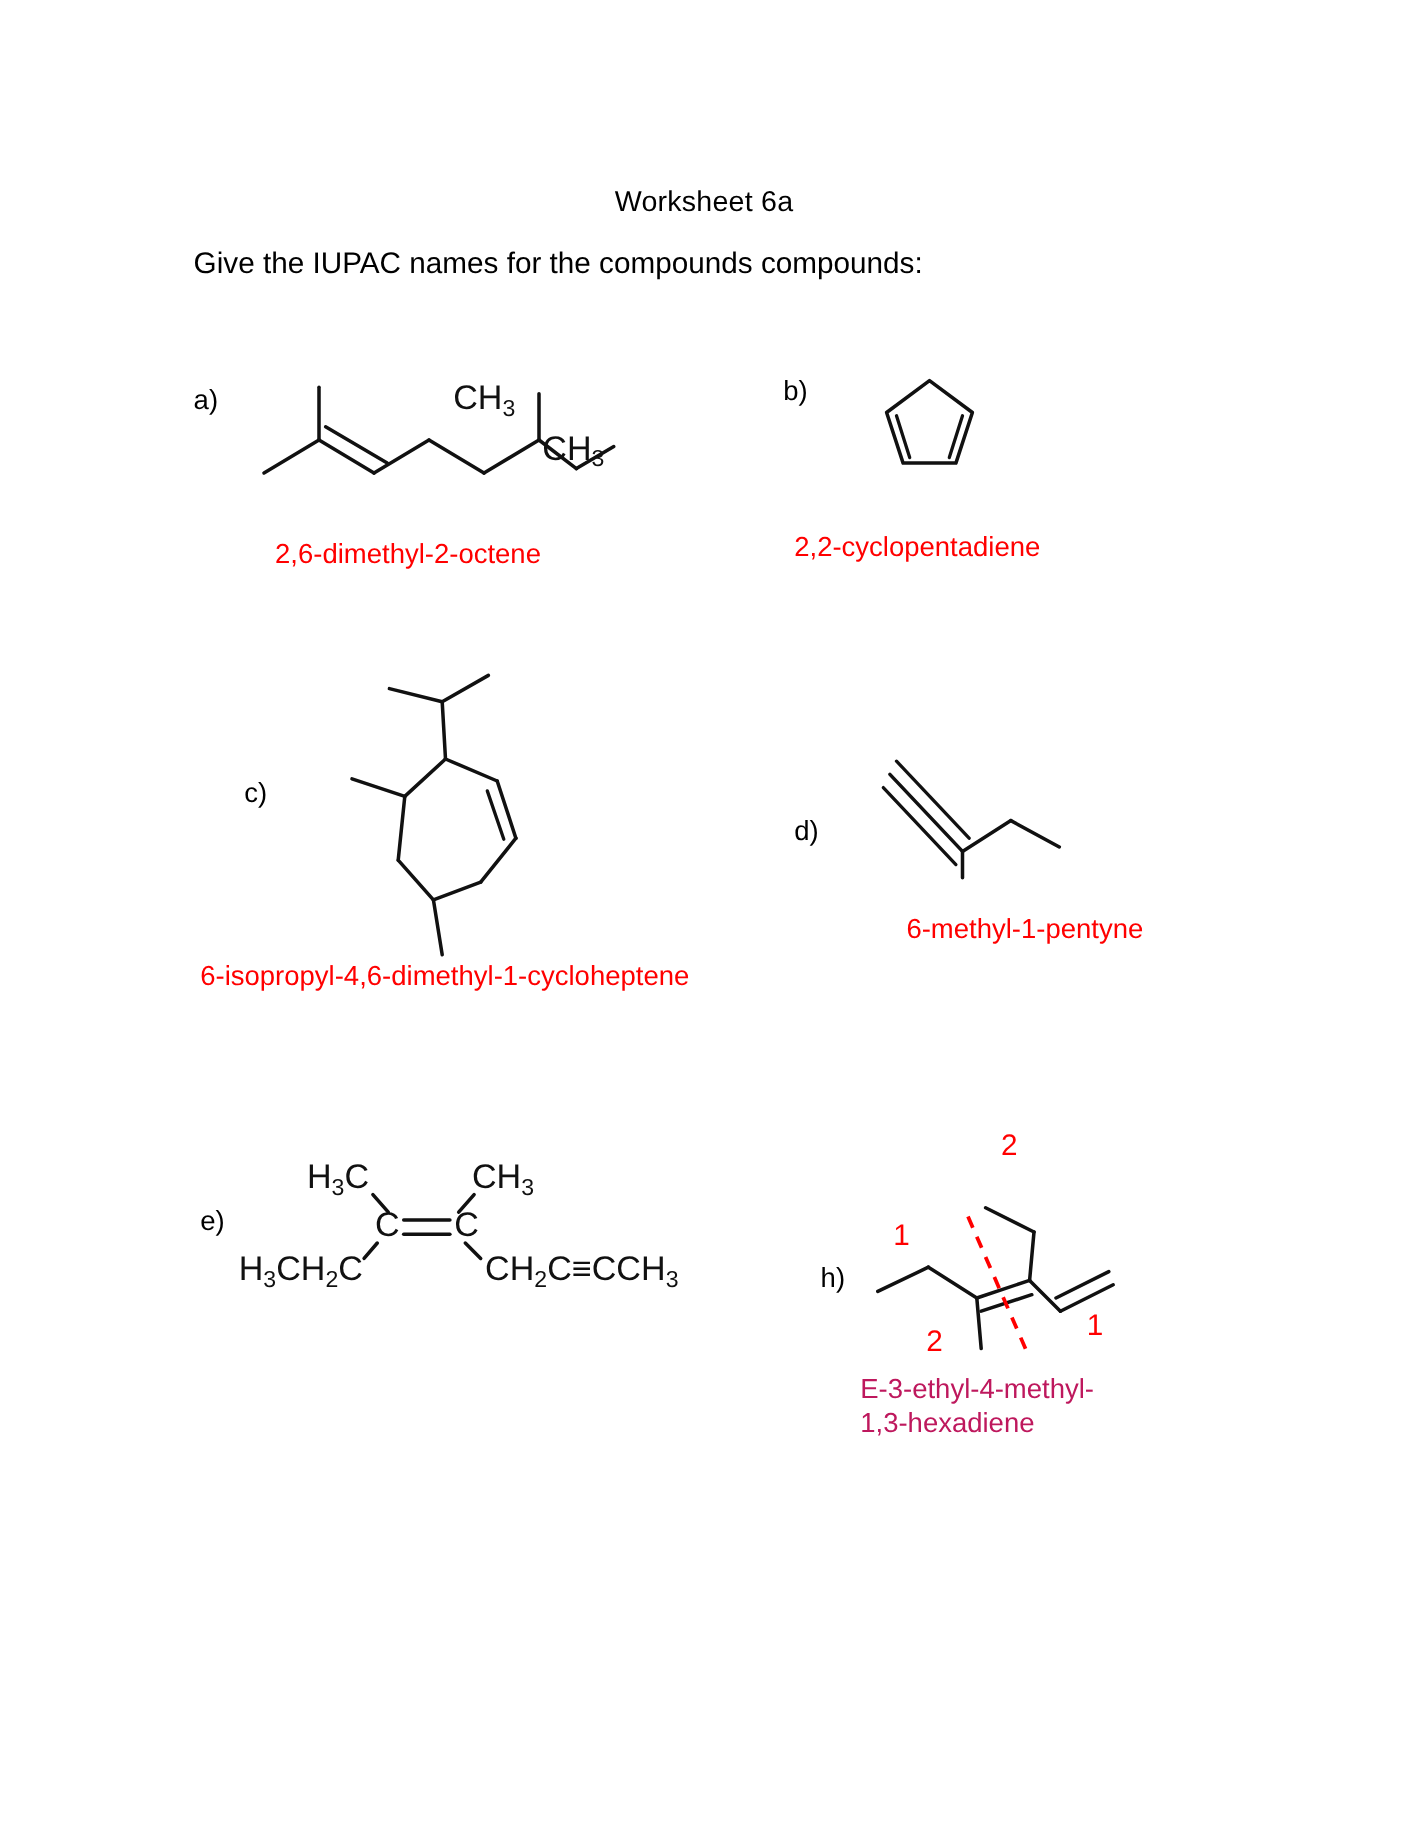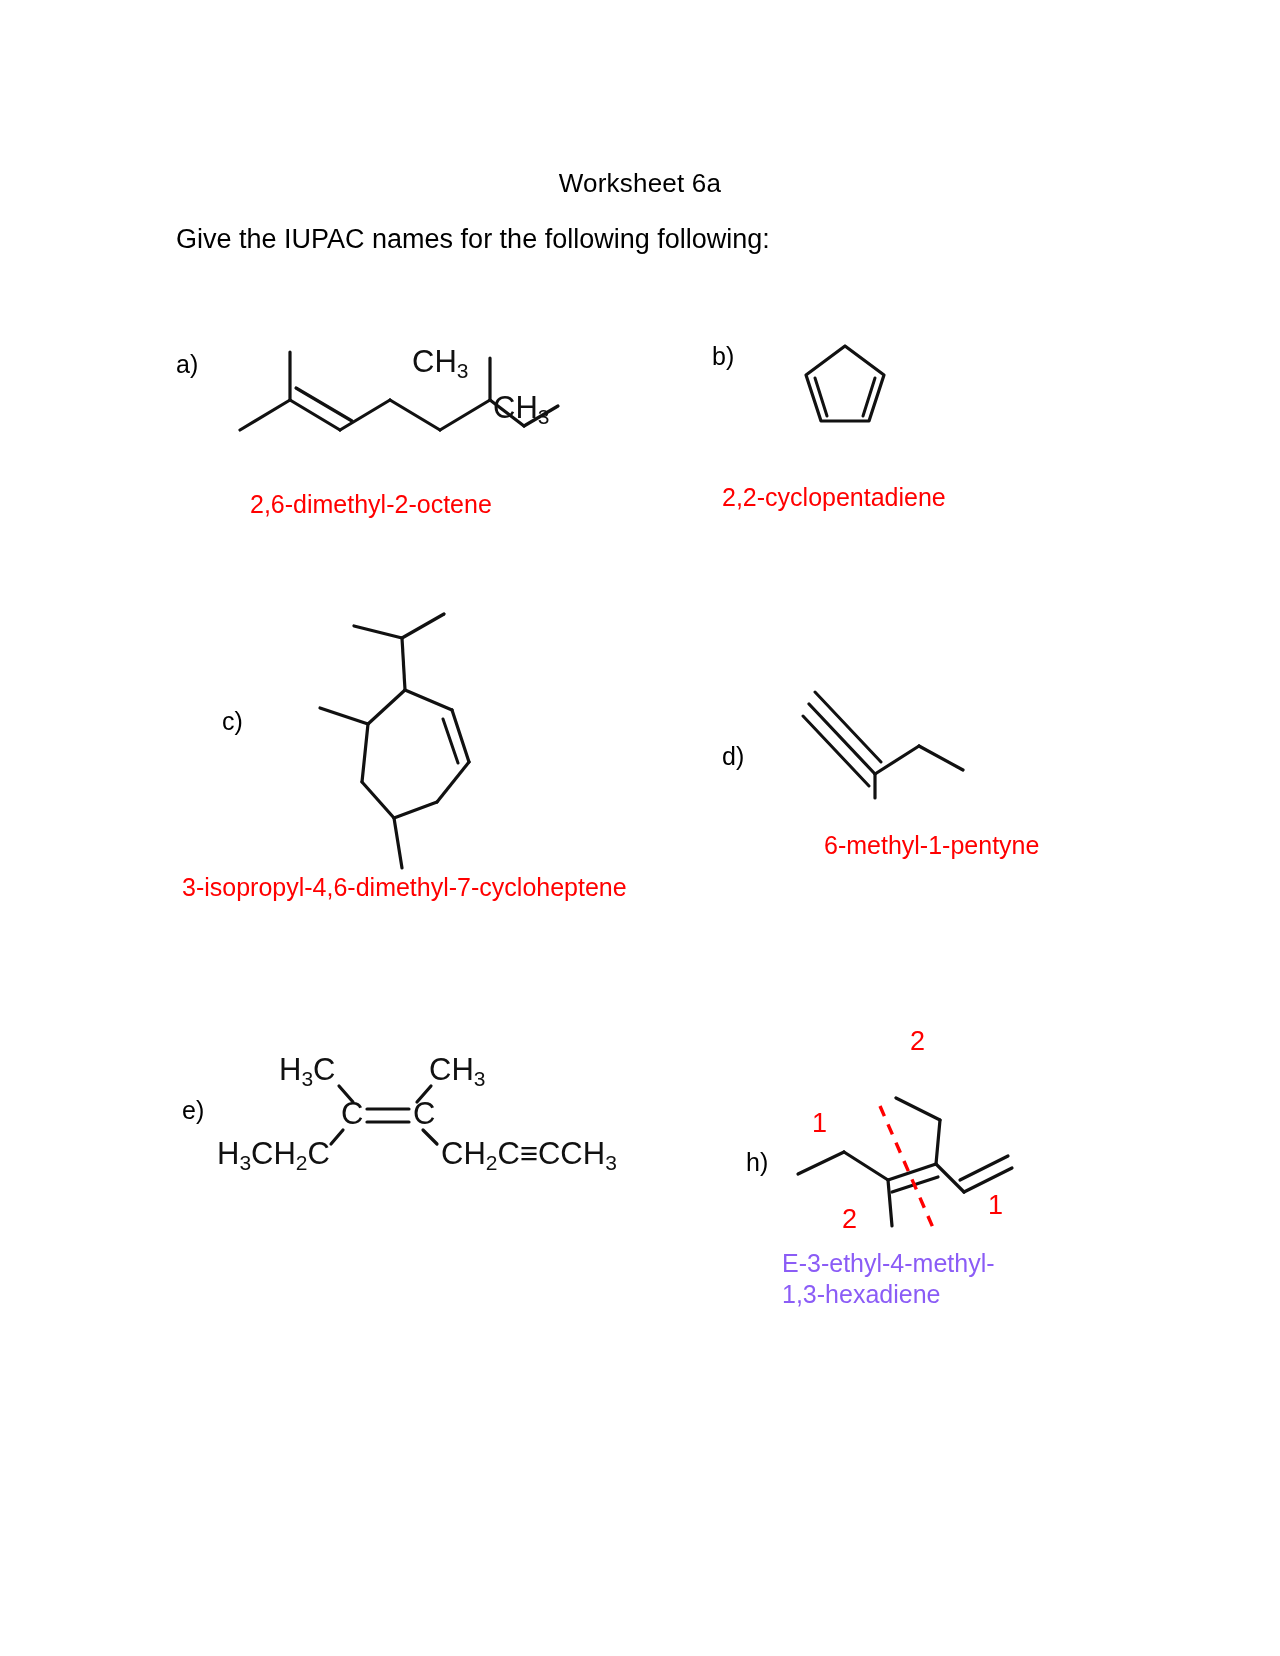--- a/index.html
+++ b/index.html
@@ -41,21 +41,21 @@
     color: #000;
   }
   .answer {
     color: #ff0000;
     font-size: 25px;
     white-space: nowrap;
     margin-top: 20px;
   }
   .answer .ital { font-style: italic; }
   .answer-block {
-    color: #8b5cf6;
+    color: #be185d;
     font-size: 25px;
     line-height: 1.22;
   }
 
   svg { display: block; overflow: visible; }
   .bond {
     stroke: #111111;
     stroke-width: 3.2;
     fill: none;
     stroke-linecap: round;
@@ -86,21 +86,21 @@
     font-size: 27px;
   }
 </style>
 </head>
 <body>
 
 <div class="page">
 
   <div class="abs" id="worksheet-title">Worksheet 6a</div>
 
-  <div class="abs" id="instruction">Give the IUPAC names for the following following:</div>
+  <div class="abs" id="instruction">Give the IUPAC names for the compounds compounds:</div>
 
   <div class="abs item-letter" style="left:176px; top:350px;">a)</div>
 
   <div class="abs" style="left:228px; top:340px;">
     <svg width="340" height="110" viewBox="0 0 340 110">
 
       <path class="bond" d="M 12 90 L 62 60"></path>
 
       <path class="bond" d="M 62 60 L 62 12"></path>
 
@@ -169,21 +169,21 @@
       <path class="bond" d="M 93 70 L 90 18"></path>
       <path class="bond" d="M 90 18 L 42 6"></path>
       <path class="bond" d="M 90 18 L 132 -6"></path>
 
       <path class="bond" d="M 56 104 L 8 88"></path>
 
       <path class="bond" d="M 82 198 L 90 248"></path>
     </svg>
   </div>
 
-  <div class="abs answer" style="left:182px; top:853px;">3-isopropyl-4,6-dimethyl-7-cycloheptene</div>
+  <div class="abs answer" style="left:182px; top:853px;">6-isopropyl-4,6-dimethyl-1-cycloheptene</div>
 
   <div class="abs item-letter" style="left:722px; top:742px;">d)</div>
 
   <div class="abs" style="left:785px; top:688px;">
     <svg width="180" height="110" viewBox="0 0 180 110">
 
       <path class="bond" d="M 90 86 L 24 16"></path>
       <path class="bond-thin" d="M 84 98 L 18 28"></path>
       <path class="bond-thin" d="M 96 74 L 30 4"></path>
 

